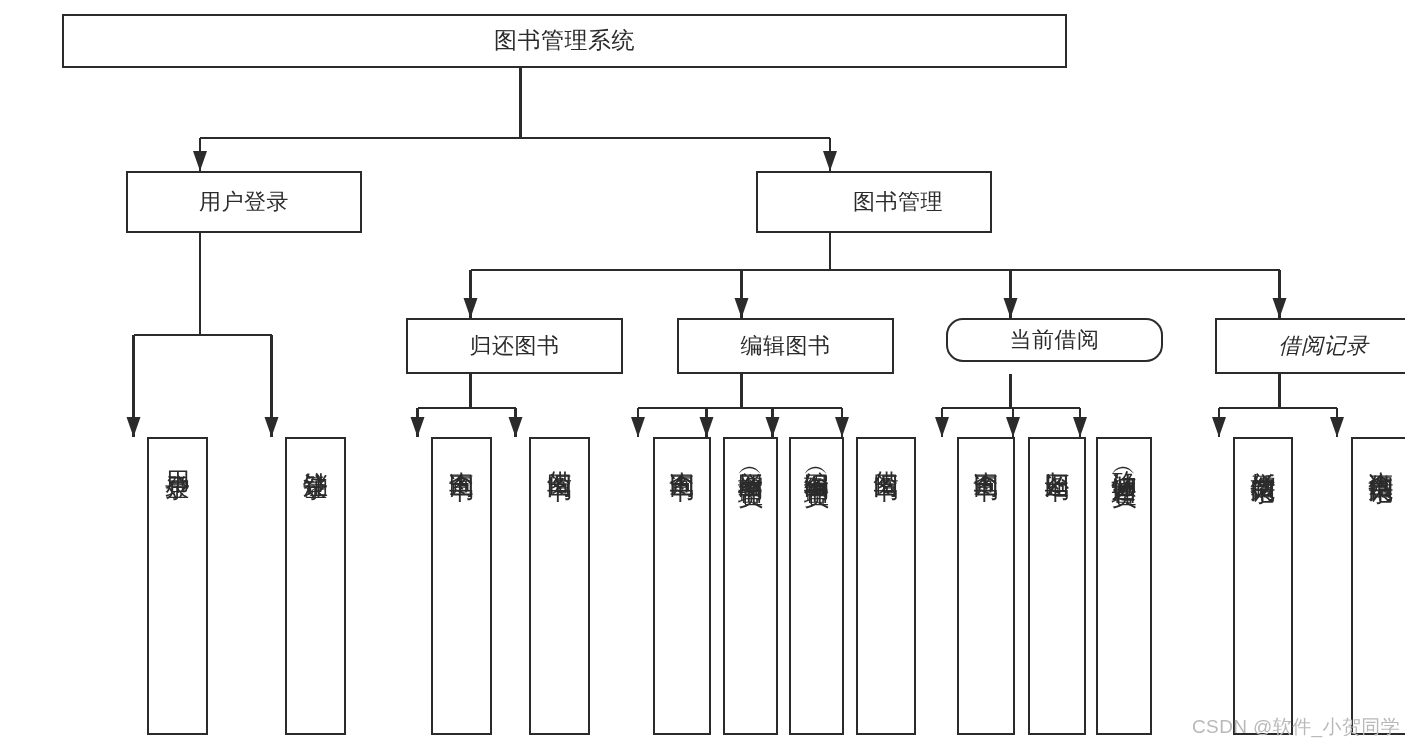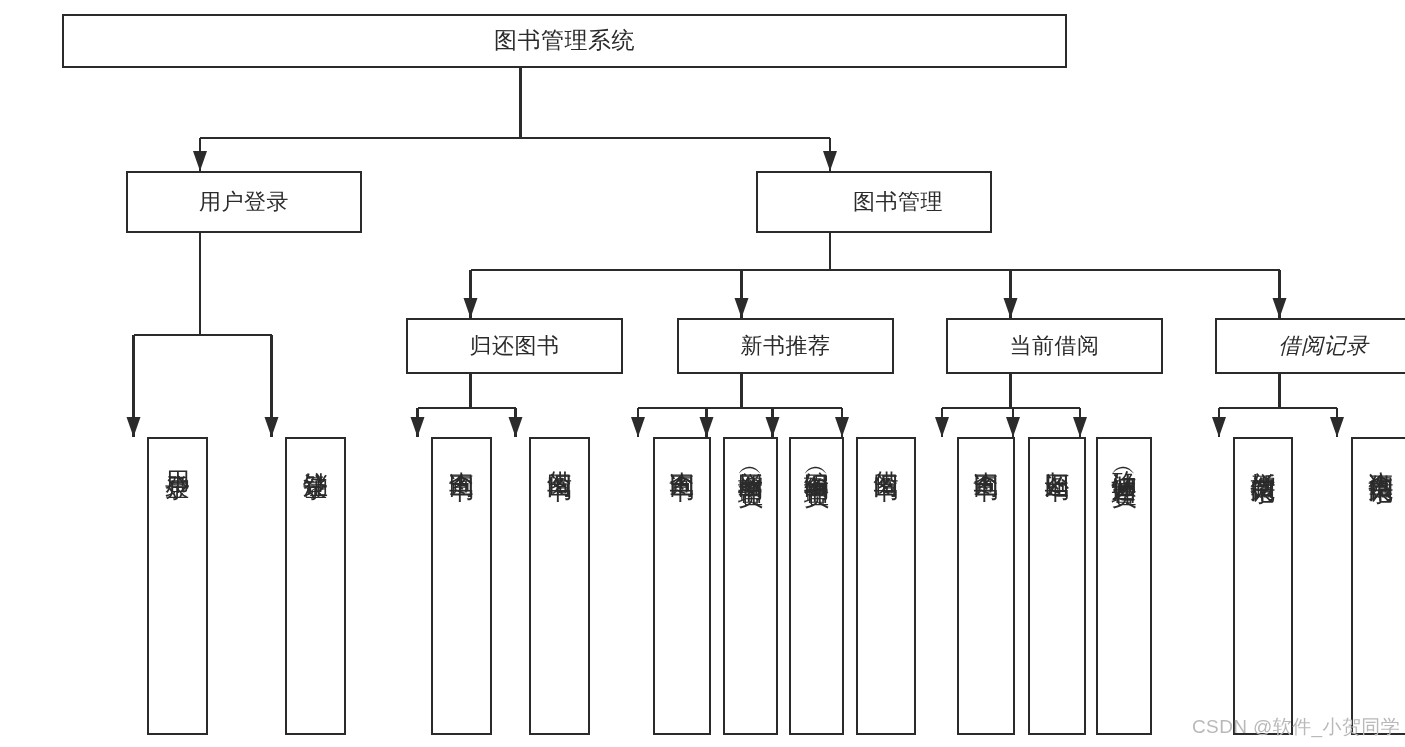--- a/index.html
+++ b/index.html
@@ -136,23 +136,23 @@
       <div class="node horizontal" style="left: 82px; top: 171px; width: 236px; height: 62px; border-color: rgb(43, 43, 43);">
         <span class="node-label">用户登录</span>
       </div>
       <div class="node horizontal" style="left: 712px; top: 171px; width: 236px; height: 62px; border-color: rgb(43, 43, 43); padding-left: 48px;">
         <span class="node-label">图书管理</span>
       </div>
       <div class="node horizontal" style="left: 362px; top: 318px; width: 217px; height: 56px; border-color: rgb(43, 43, 43);">
         <span class="node-label">归还图书</span>
       </div>
       <div class="node horizontal" style="left: 633px; top: 318px; width: 217px; height: 56px; border-color: rgb(43, 43, 43);">
-        <span class="node-label">新书推荐</span>
+        <span class="node-label">编辑图书</span>
       </div>
-      <div class="node horizontal" style="left: 902px; top: 318px; width: 217px; height: 56px; border-color: rgb(43, 43, 43);">
+      <div class="node horizontal" style="left: 902px; top: 318px; width: 217px; height: 44px; border-color: rgb(43, 43, 43); border-radius: 17px;">
         <span class="node-label">当前借阅</span>
       </div>
       <div class="node horizontal" style="left: 1171px; top: 318px; width: 217px; height: 56px; border-color: rgb(43, 43, 43); font-style: italic;">
         <span class="node-label">借阅记录</span>
       </div>
       <div class="node vertical" style="left: 103px; top: 437px; width: 61px; height: 298px; border-color: rgb(43, 43, 43);">
         <span class="node-label">用户登录</span>
       </div>
       <div class="node vertical" style="left: 241px; top: 437px; width: 61px; height: 298px; border-color: rgb(43, 43, 43);">
         <span class="node-label">注销登录</span>

